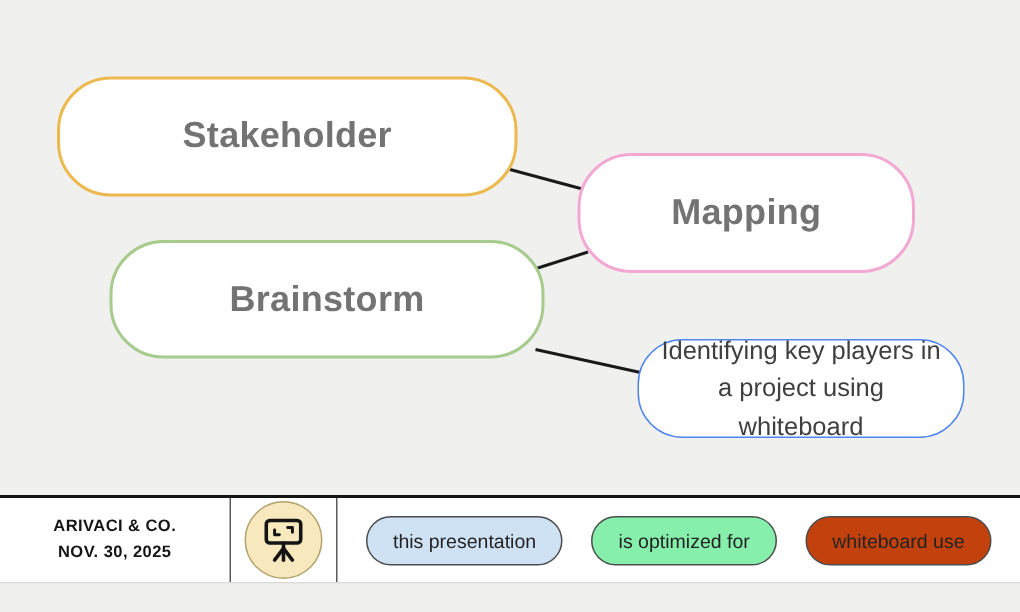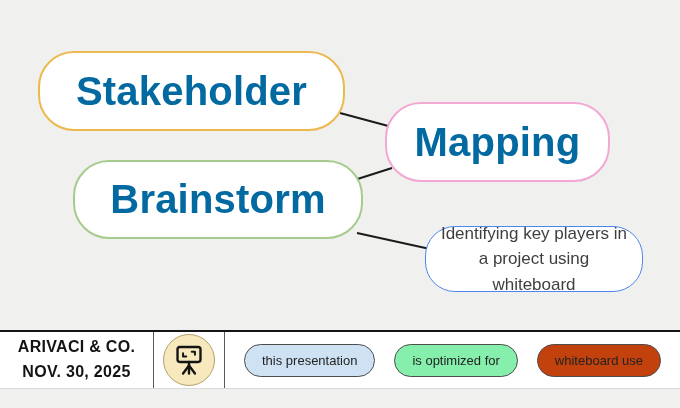--- a/index.html
+++ b/index.html
@@ -10,41 +10,41 @@
   }
   .connectors{position:absolute;left:0;top:0;z-index:1;}
   .connectors line{stroke:#1a1a1a;stroke-width:2;}
   .bubble{
     position:absolute;z-index:2;background:#ffffff;
     display:flex;align-items:center;justify-content:center;
     box-sizing:border-box;border:2px solid #ccc;
   }
   .bubble.heading{
     border-radius:36px;
-    font-weight:800;font-size:40px;color:#0369a1;letter-spacing:0.2px;
+    font-weight:800;font-size:24px;color:#737373;letter-spacing:0.2px;
   }
   .b-stakeholder{left:38px;top:51px;width:307px;height:80px;}
   .b-mapping{left:385px;top:102px;width:225px;height:80px;text-align:right;}
   .b-brainstorm{left:73px;top:160px;width:290px;height:79px;}
   .b-desc{
     left:425px;top:226px;width:218px;height:66px;border-radius:30px;
     border-width:1.5px;
     font-size:17px;line-height:1.5;color:#3f3f3f;text-align:center;
     padding:0 12px;
   }
   .footer{
     position:absolute;left:0;top:330px;width:680px;height:59px;z-index:3;
     background:#ffffff;box-sizing:border-box;
     border-top:2px solid #151515;border-bottom:1px solid #dadada;
     display:flex;align-items:stretch;
   }
   .f-left{
     width:154px;box-sizing:border-box;border-right:1.5px solid #5a5a5a;
     display:flex;flex-direction:column;align-items:center;justify-content:center;
-    font-size:16px;font-weight:800;color:#141414;letter-spacing:0.3px;line-height:1.55;
+    font-size:11px;font-weight:800;color:#141414;letter-spacing:0.3px;line-height:1.55;
   }
   .f-mid{
     width:71px;box-sizing:border-box;border-right:1.5px solid #5a5a5a;
     display:flex;align-items:center;justify-content:center;
   }
   .icon-circle{
     width:52px;height:52px;border-radius:50%;
     background:#f7e8bd;border:1px solid #b3a36e;box-sizing:border-box;
     display:flex;align-items:center;justify-content:center;
   }

